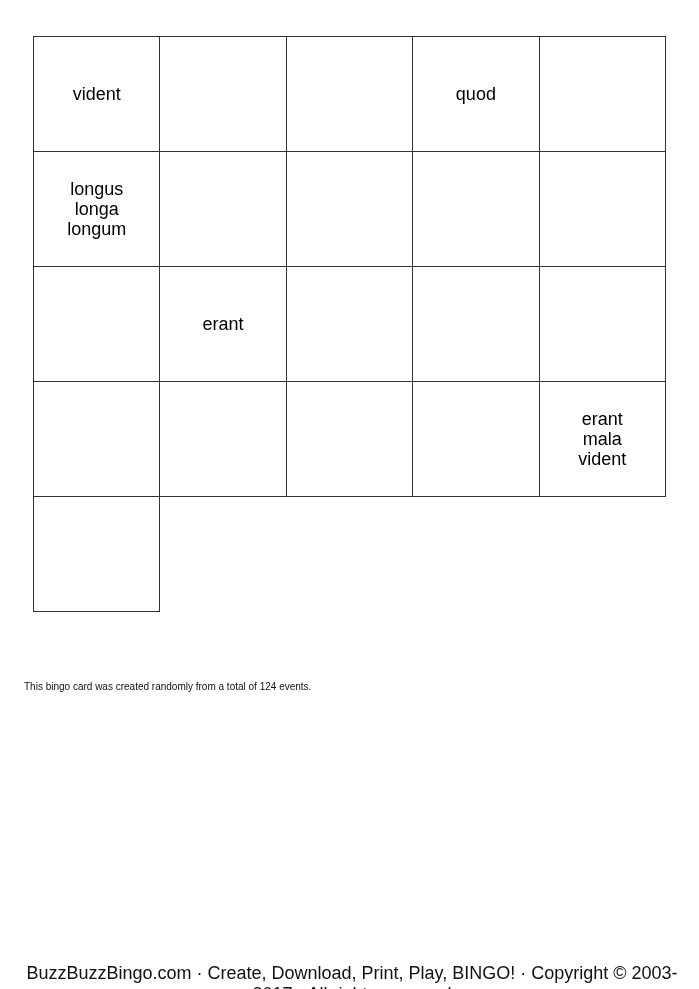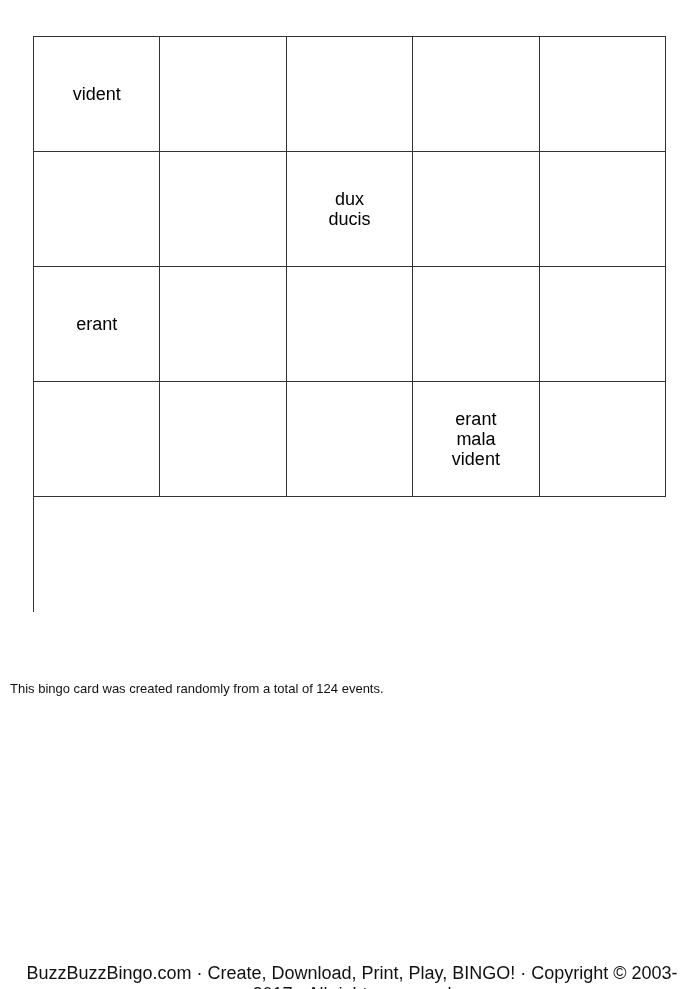--- a/index.html
+++ b/index.html
@@ -3,55 +3,61 @@
 <meta charset="utf-8">
 <style>
   html, body { margin: 0; padding: 0; background: #ffffff; }
   body { width: 699px; height: 989px; position: relative; font-family: "Liberation Sans", sans-serif; color: #000; overflow: hidden; }
   .grid { position: absolute; left: 33px; top: 36px; width: 633px; height: 576px;
           display: grid; grid-template-columns: repeat(5, 1fr); grid-template-rows: repeat(5, 1fr);
           border-top: 1px solid #333; border-left: 1px solid #333; box-sizing: border-box; }
   .cell { border-right: 1px solid #333; border-bottom: 1px solid #333; display: flex; align-items: center;
           justify-content: center; text-align: center; font-size: 18px; line-height: 20px; box-sizing: border-box; }
   .cell .lines { display: flex; flex-direction: column; align-items: center; }
-  .note { position: absolute; left: 10px; top: 681px; font-size: 13px; color: #111; }
+  .note { position: absolute; left: 24px; top: 681px; font-size: 10px; color: #111; }
   .footer { position: absolute; left: 0; width: 694px; top: 963px; text-align: center; font-size: 18px; color: #111; padding-left: 10px; box-sizing: border-box; }
 </style>
 </head>
 <body>
 
 <div class="grid" id="grid">
     <div class="cell">
       <div class="lines">
         <span>vident</span>
       </div>
     </div>
     <div class="cell">
       <div class="lines"></div>
     </div>
     <div class="cell">
       <div class="lines"></div>
     </div>
     <div class="cell">
+      <div class="lines">
+        <span>quod</span>
+      </div>
+    </div>
+    <div class="cell">
       <div class="lines"></div>
+    </div>
+    <div class="cell">
+      <div class="lines">
+        <span>longus</span>
+        <span>longa</span>
+        <span>longum</span>
+      </div>
     </div>
     <div class="cell">
       <div class="lines"></div>
     </div>
     <div class="cell">
       <div class="lines"></div>
     </div>
     <div class="cell">
       <div class="lines"></div>
-    </div>
-    <div class="cell">
-      <div class="lines">
-        <span>dux</span>
-        <span>ducis</span>
-      </div>
     </div>
     <div class="cell">
       <div class="lines"></div>
     </div>
     <div class="cell">
       <div class="lines"></div>
     </div>
     <div class="cell">
       <div class="lines">
         <span>erant</span>

